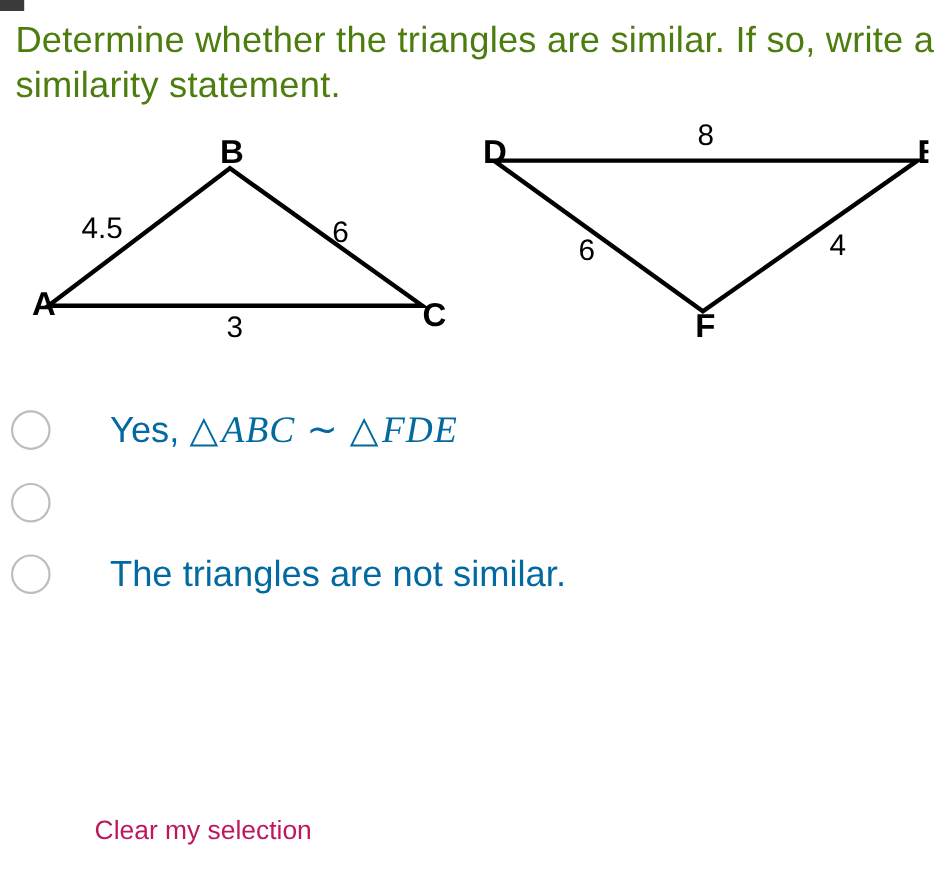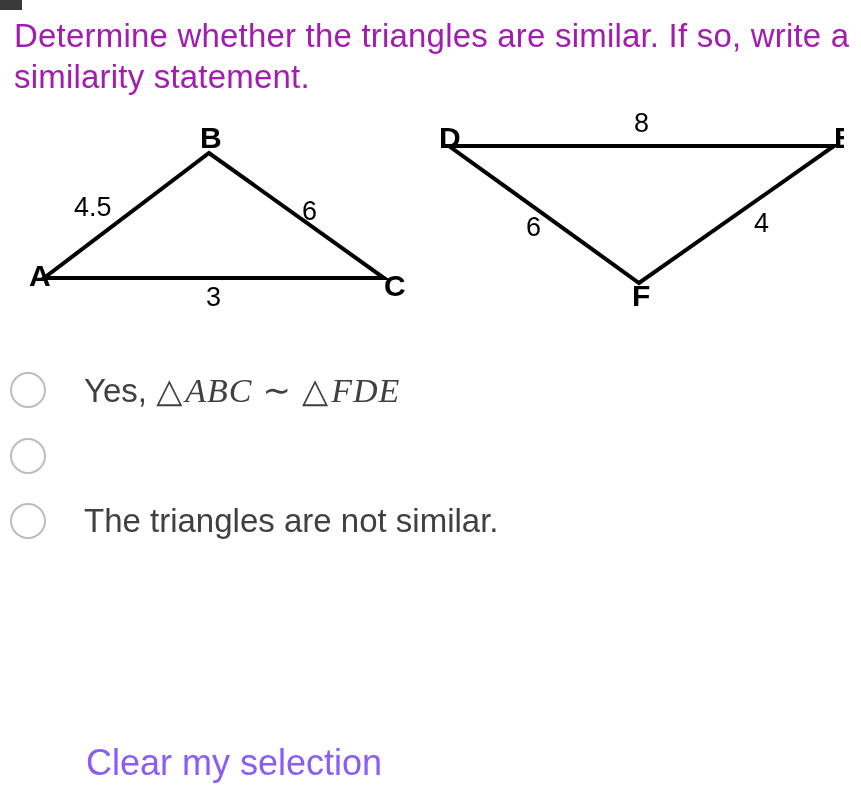--- a/index.html
+++ b/index.html
@@ -20,21 +20,21 @@
     height: 10px;
     background: #3a3a3a;
   }
   .prompt {
     position: absolute;
     left: 14px;
     top: 15px;
     width: 840px;
     font-size: 33px;
     line-height: 1.25;
-    color: #a21caf;
+    color: #4d7c0f;
     letter-spacing: 0.2px;
   }
   .figure {
     position: absolute;
     left: 14px;
     top: 108px;
     width: 830px;
     height: 200px;
   }
   .options {
@@ -52,22 +52,23 @@
     width: 36px;
     height: 36px;
     border: 2px solid #bdbdbd;
     border-radius: 50%;
     flex: 0 0 36px;
     margin-right: 38px;
     background: #fff;
   }
   .opt-text {
     font-size: 33px;
-    color: #404040;
+    color: #0369a1;
     font-family: Arial, Helvetica, sans-serif;
+    margin-left: 16px;
   }
   .math {
     font-family: "Times New Roman", Times, serif;
     font-size: 34px;
     font-style: italic;
     letter-spacing: 1px;
   }
   .tri {
     font-style: normal;
     font-family: "Times New Roman", Times, serif;
@@ -75,22 +76,22 @@
   }
   .sim {
     font-style: normal;
     font-family: "Times New Roman", Times, serif;
     margin: 0 10px;
   }
   .clear {
     position: absolute;
     left: 86px;
     top: 742px;
-    font-size: 36px;
-    color: #8b5cf6;
+    font-size: 24px;
+    color: #be185d;
     cursor: pointer;
     text-align: right;
   }
 </style>
 </head>
 <body>
 
 <div class="top-mark"></div>
 
 <div class="prompt">Determine whether the triangles are similar.  If so, write a similarity statement.</div>

